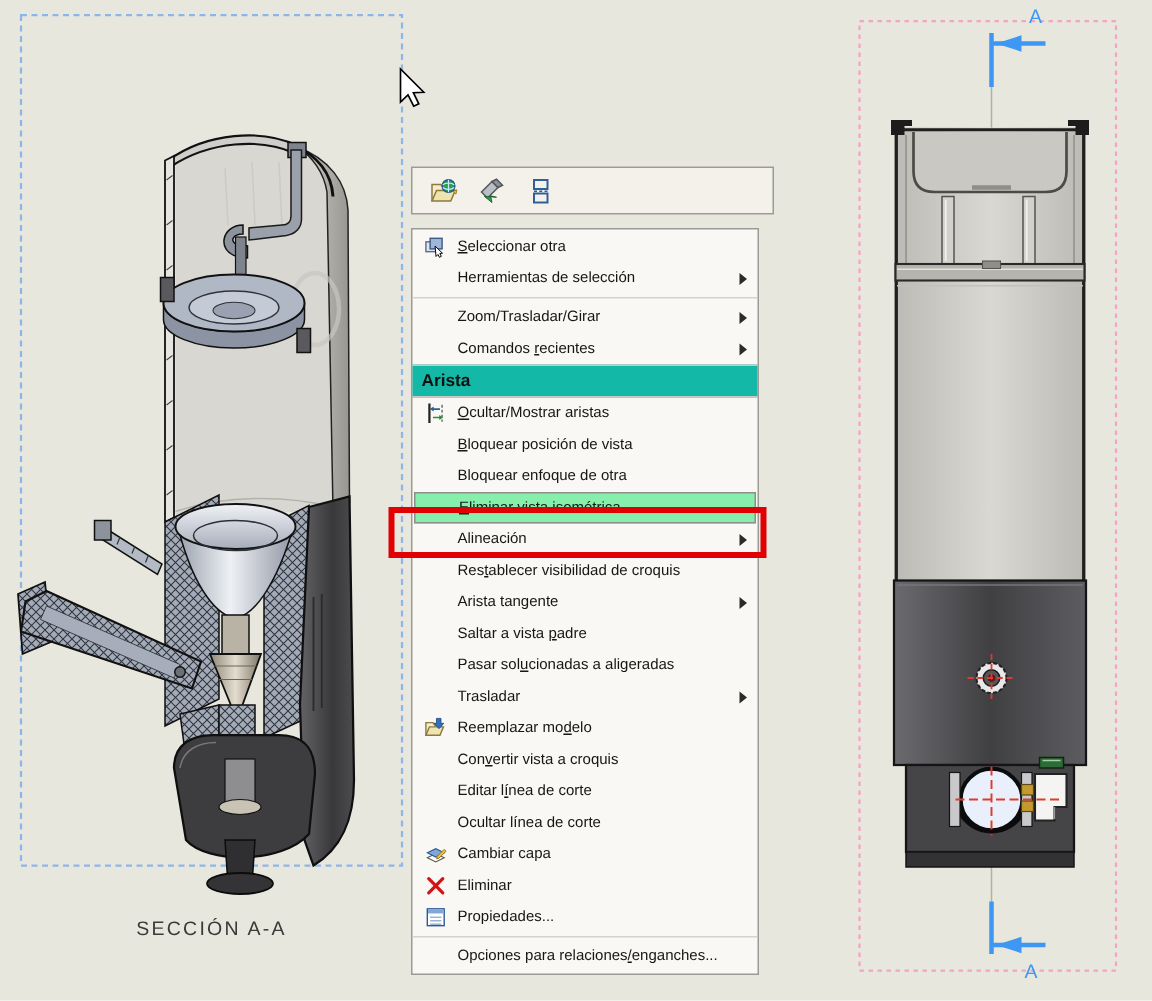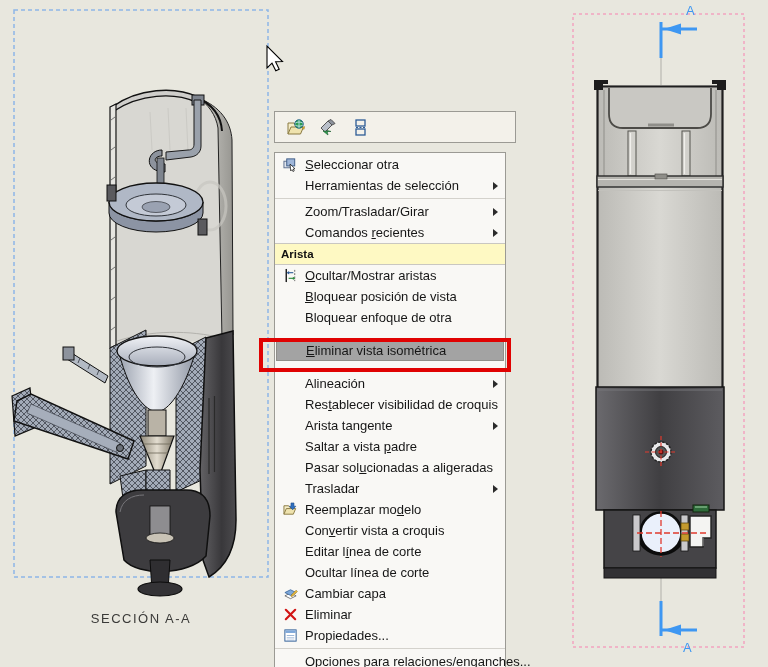--- a/index.html
+++ b/index.html
@@ -11,27 +11,27 @@
   .ctx-toolbar{position:absolute;left:274px;top:111px;width:230px;height:30px;
     background:#f3f1ea;border:1px solid #9b9a94;display:flex;align-items:center;
     gap:10px;padding:0 0 0 10px;box-sizing:content-box;z-index:5;}
   .ctx-toolbar .tbi{width:22px;height:22px;display:flex;align-items:center;justify-content:center;cursor:default;}
 
   
   .ctx-menu{position:absolute;left:274px;top:152px;width:230px;background:#f9f8f5;
     border:1px solid #9b9a94;z-index:5;padding:1px 0;box-sizing:content-box;}
   .mi{position:relative;height:21px;display:flex;align-items:center;cursor:default;}
   .mi .ic{width:30px;flex:0 0 30px;display:flex;align-items:center;justify-content:center;}
-  .mi .lbl{font-size:13px;color:#161616;white-space:nowrap;}
+  .mi .lbl{font-size:10px;color:#161616;white-space:nowrap;}
   .mi .lbl u{text-decoration:underline;}
   .mi .arrow{position:absolute;right:7px;top:50%;margin-top:-4px;width:0;height:0;
     border-left:5px solid #2b2b2b;border-top:4px solid transparent;border-bottom:4px solid transparent;}
-  .mi.hot{background:#a3a3a3;border:1px solid #8f8e89;height:19px;margin:12px 1px;}
+  .mi.hot{background:#86efac;border:1px solid #8f8e89;height:19px;margin:0 1px;}
   .mi.hot .ic{width:29px;flex-basis:29px;}
-  .mhdr{height:20px;display:flex;align-items:center;border-top:1px solid #c9c7c1;border-bottom:1px solid #c9c7c1;background:#fef9c3;}
+  .mhdr{height:20px;display:flex;align-items:center;border-top:1px solid #c9c7c1;border-bottom:1px solid #c9c7c1;background:#14b8a6;}
   .mhdr .lbl{font-size:11.5px;font-weight:bold;color:#111;padding-left:6px;white-space:nowrap;}
   .msep{height:5px;display:flex;align-items:center;}
   .msep i{display:block;width:100%;height:1px;background:#d4d2cc;}
 
   
   .red-box{position:absolute;left:259px;top:338px;width:244px;height:26px;
     border:4px solid var(--accent-red,#e00202);z-index:9;pointer-events:none;}
 
   .cursor-layer{position:absolute;left:0;top:0;z-index:10;pointer-events:none;}
   .draw-layer{position:absolute;left:0;top:0;z-index:1;}

